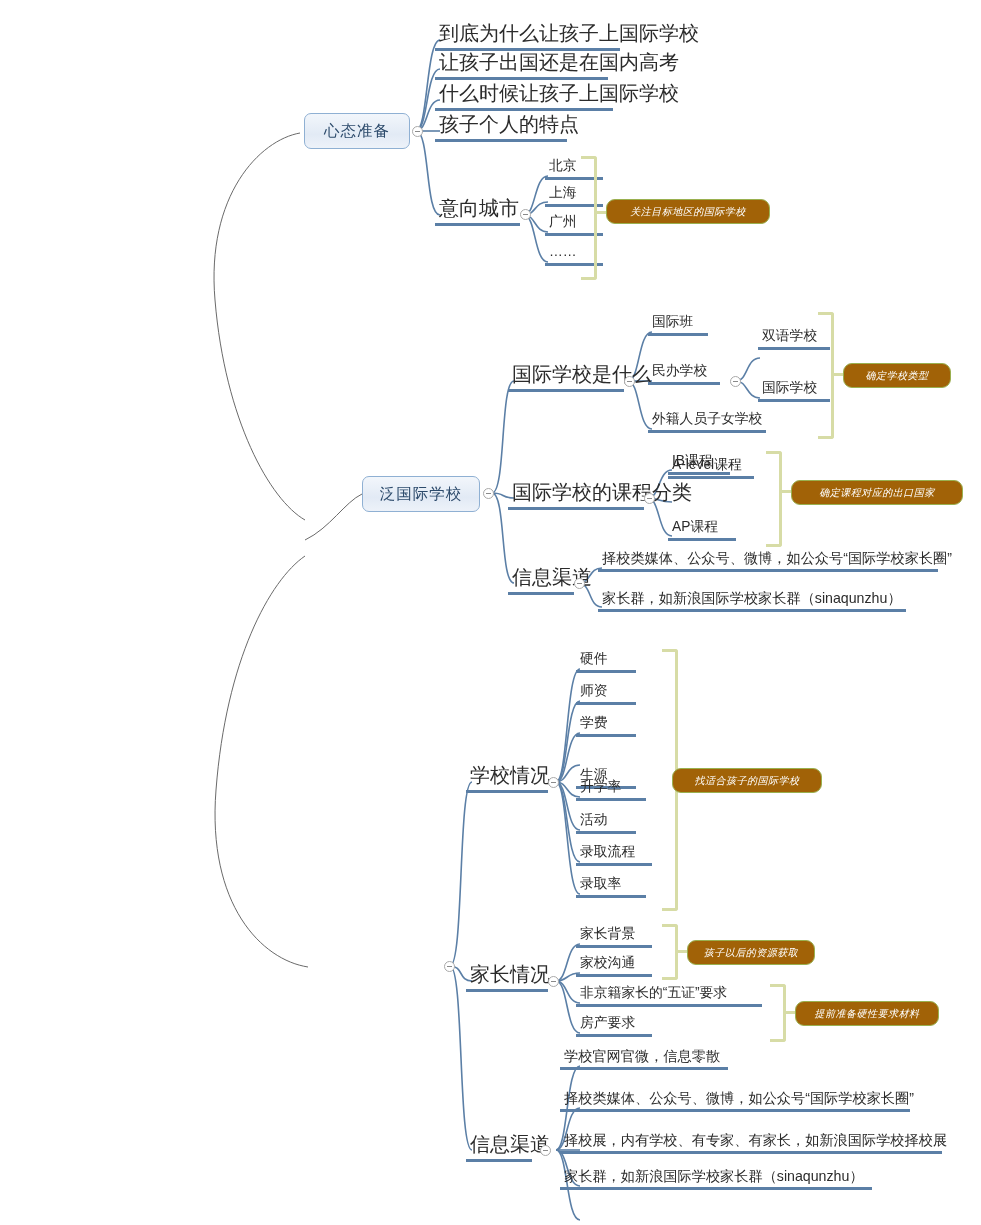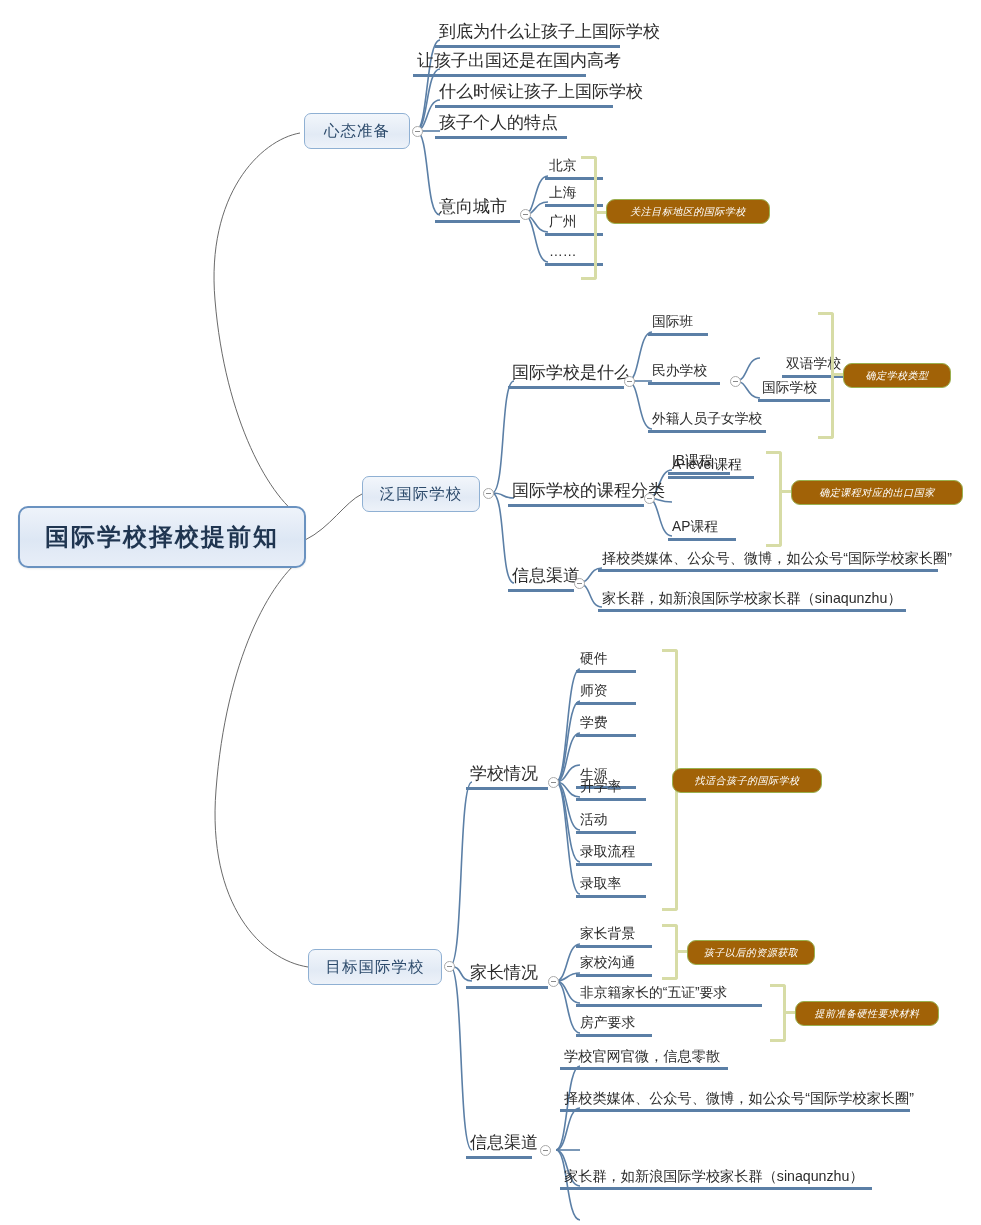--- a/index.html
+++ b/index.html
@@ -53,21 +53,21 @@
     color: #2c4a6b;
     font-size: 15.5px;
     letter-spacing: 1px;
     white-space: nowrap;
   }
   
   .topic {
     position: absolute;
     box-sizing: border-box;
     color: #2b2b2b;
-    font-size: 17px;
+    font-size: 20px;
     line-height: 1.15;
     white-space: nowrap;
     padding: 0 2px 3px 4px;
   }
   .topic.underlined {
     border-bottom: 3px solid #5b7fa6;
   }
   .topic.small { font-size: 13.8px; }
   .topic.wide  { font-size: 14.2px; }
   
@@ -206,31 +206,28 @@
 
     <g fill="none" stroke="#5b7fa6" stroke-width="1.6">
       <path d="M556,1150 C568,1150 566,1066 580,1066"></path>
       <path d="M556,1150 C568,1150 566,1108 580,1108"></path>
       <path d="M556,1150 C568,1150 566,1150 580,1150"></path>
       <path d="M556,1150 C568,1150 566,1186 580,1186"></path>
       <path d="M556,1150 C568,1150 566,1220 580,1220"></path>
     </g>
   </svg>
 
-  <div class="root-node" style="left:18px; top:506px; width:288px; height:62px;">
-    <span>国际学校择校提前知</span>
-  </div>
 
   <div class="branch-node" style="left:304px; top:113px; width:106px; height:36px;text-align:right;">
     <span>心态准备</span>
   </div>
   <div class="toggle" style="left:412px; top:126px;"></div>
 
   <div class="topic underlined" style="left:435px; top:22px; width:185px;">到底为什么让孩子上国际学校</div>
-  <div class="topic underlined" style="left:413px; top:51px; width:173px;text-align:center;">让孩子出国还是在国内高考</div>
+  <div class="topic underlined" style="left:435px; top:51px; width:173px;text-align:center;">让孩子出国还是在国内高考</div>
   <div class="topic underlined" style="left:435px; top:82px; width:178px;">什么时候让孩子上国际学校</div>
   <div class="topic underlined" style="left:435px; top:113px; width:132px;">孩子个人的特点</div>
 
   <div class="topic underlined" style="left:435px; top:197px; width:85px;">意向城市</div>
   <div class="toggle" style="left:520px; top:209px;"></div>
 
   <div class="topic underlined small" style="left:545px; top:158px; width:58px;">北京</div>
   <div class="topic underlined small" style="left:545px; top:185px; width:58px;">上海</div>
   <div class="topic underlined small" style="left:545px; top:214px; width:58px;">广州</div>
   <div class="topic underlined small" style="left:545px; top:244px; width:58px;">……</div>
@@ -243,21 +240,21 @@
     <span>泛国际学校</span>
   </div>
   <div class="toggle" style="left:483px; top:488px;"></div>
 
   <div class="topic underlined" style="left:508px; top:363px; width:116px;">国际学校是什么</div>
   <div class="toggle" style="left:624px; top:376px;"></div>
 
   <div class="topic underlined small" style="left:648px; top:314px; width:60px;">国际班</div>
   <div class="topic underlined small" style="left:648px; top:363px; width:72px;">民办学校</div>
   <div class="toggle" style="left:730px; top:376px;"></div>
-  <div class="topic underlined small" style="left:758px; top:356px; width:72px;margin-left:24px;">双语学校</div>
+  <div class="topic underlined small" style="left:758px; top:328px; width:72px;">双语学校</div>
   <div class="topic underlined small" style="left:758px; top:380px; width:72px;">国际学校</div>
   <div class="topic underlined small" style="left:648px; top:411px; width:118px;">外籍人员子女学校</div>
 
   <div class="bracket" style="left:818px; top:312px; width:16px; height:127px;"></div>
   <div class="bracket-stub" style="left:831px; top:373px; width:14px;"></div>
   <div class="callout" style="left:843px; top:363px; width:108px; height:25px;">确定学校类型</div>
 
   <div class="topic underlined" style="left:508px; top:481px; width:136px;">国际学校的课程分类</div>
   <div class="toggle" style="left:644px; top:493px;"></div>
 
@@ -268,23 +265,20 @@
   <div class="bracket" style="left:766px; top:451px; width:16px; height:96px;"></div>
   <div class="bracket-stub" style="left:779px; top:490px; width:14px;"></div>
   <div class="callout" style="left:791px; top:480px; width:172px; height:25px;">确定课程对应的出口国家</div>
 
   <div class="topic underlined" style="left:508px; top:566px; width:66px;">信息渠道</div>
   <div class="toggle" style="left:574px; top:578px;"></div>
 
   <div class="topic underlined wide" style="left:598px; top:550px; width:340px;">择校类媒体、公众号、微博，如公众号“国际学校家长圈”</div>
   <div class="topic underlined wide" style="left:598px; top:590px; width:308px;">家长群，如新浪国际学校家长群（sinaqunzhu）</div>
 
-  <div class="branch-node" style="left:308px; top:949px; width:134px; height:36px;">
-    <span>目标国际学校</span>
-  </div>
   <div class="toggle" style="left:444px; top:961px;"></div>
 
   <div class="topic underlined" style="left:466px; top:764px; width:82px;">学校情况</div>
   <div class="toggle" style="left:548px; top:777px;"></div>
 
   <div class="topic underlined small" style="left:576px; top:651px; width:60px;">硬件</div>
   <div class="topic underlined small" style="left:576px; top:683px; width:60px;">师资</div>
   <div class="topic underlined small" style="left:576px; top:715px; width:60px;">学费</div>
   <div class="topic underlined small" style="left:576px; top:747px; width:60px;margin-top:20px;">生源</div>
   <div class="topic underlined small" style="left:576px; top:779px; width:70px;">升学率</div>
@@ -310,15 +304,16 @@
 
   <div class="bracket" style="left:770px; top:984px; width:16px; height:58px;"></div>
   <div class="bracket-stub" style="left:783px; top:1011px; width:14px;"></div>
   <div class="callout" style="left:795px; top:1001px; width:144px; height:25px;">提前准备硬性要求材料</div>
 
   <div class="topic underlined" style="left:466px; top:1133px; width:66px;">信息渠道</div>
   <div class="toggle" style="left:540px; top:1145px;"></div>
 
   <div class="topic underlined wide" style="left:560px; top:1048px; width:168px;">学校官网官微，信息零散</div>
   <div class="topic underlined wide" style="left:560px; top:1090px; width:350px;">择校类媒体、公众号、微博，如公众号“国际学校家长圈”</div>
+  <div class="topic underlined wide" style="left:560px; top:1132px; width:382px;">择校展，内有学校、有专家、有家长，如新浪国际学校择校展</div>
   <div class="topic underlined wide" style="left:560px; top:1168px; width:312px;">家长群，如新浪国际学校家长群（sinaqunzhu）</div>
 
 </div>
 
 </body></html>

